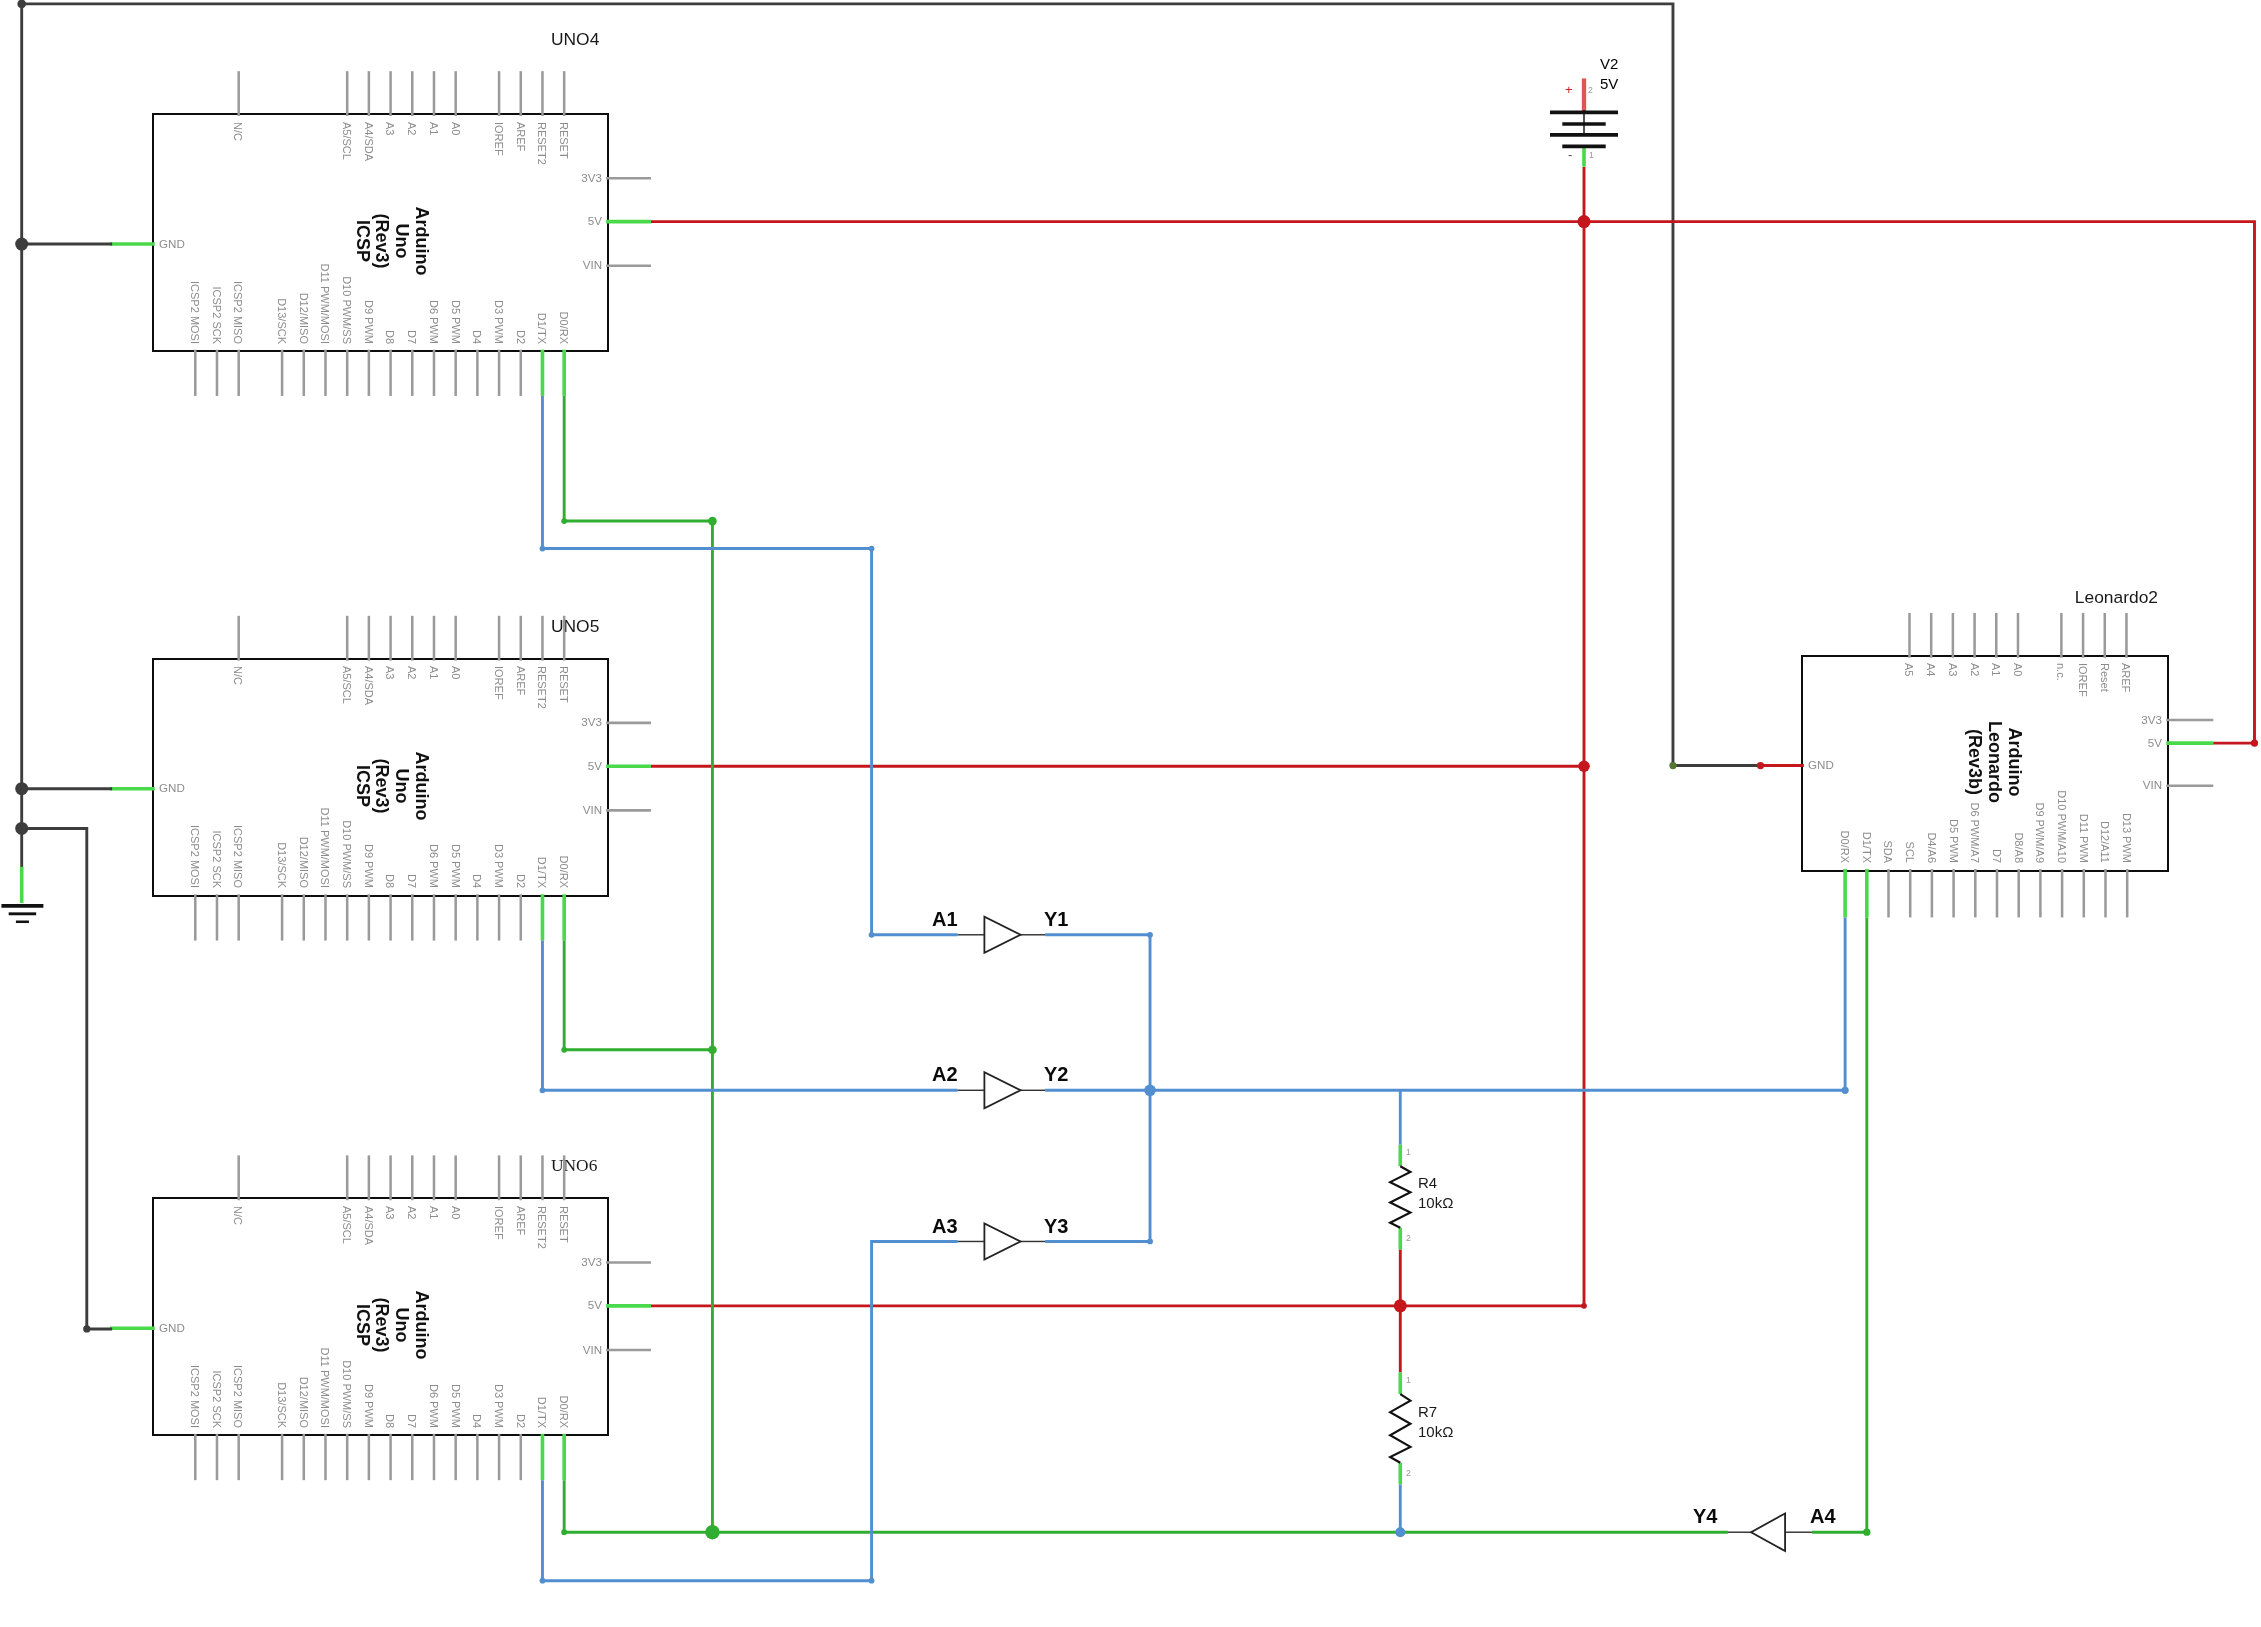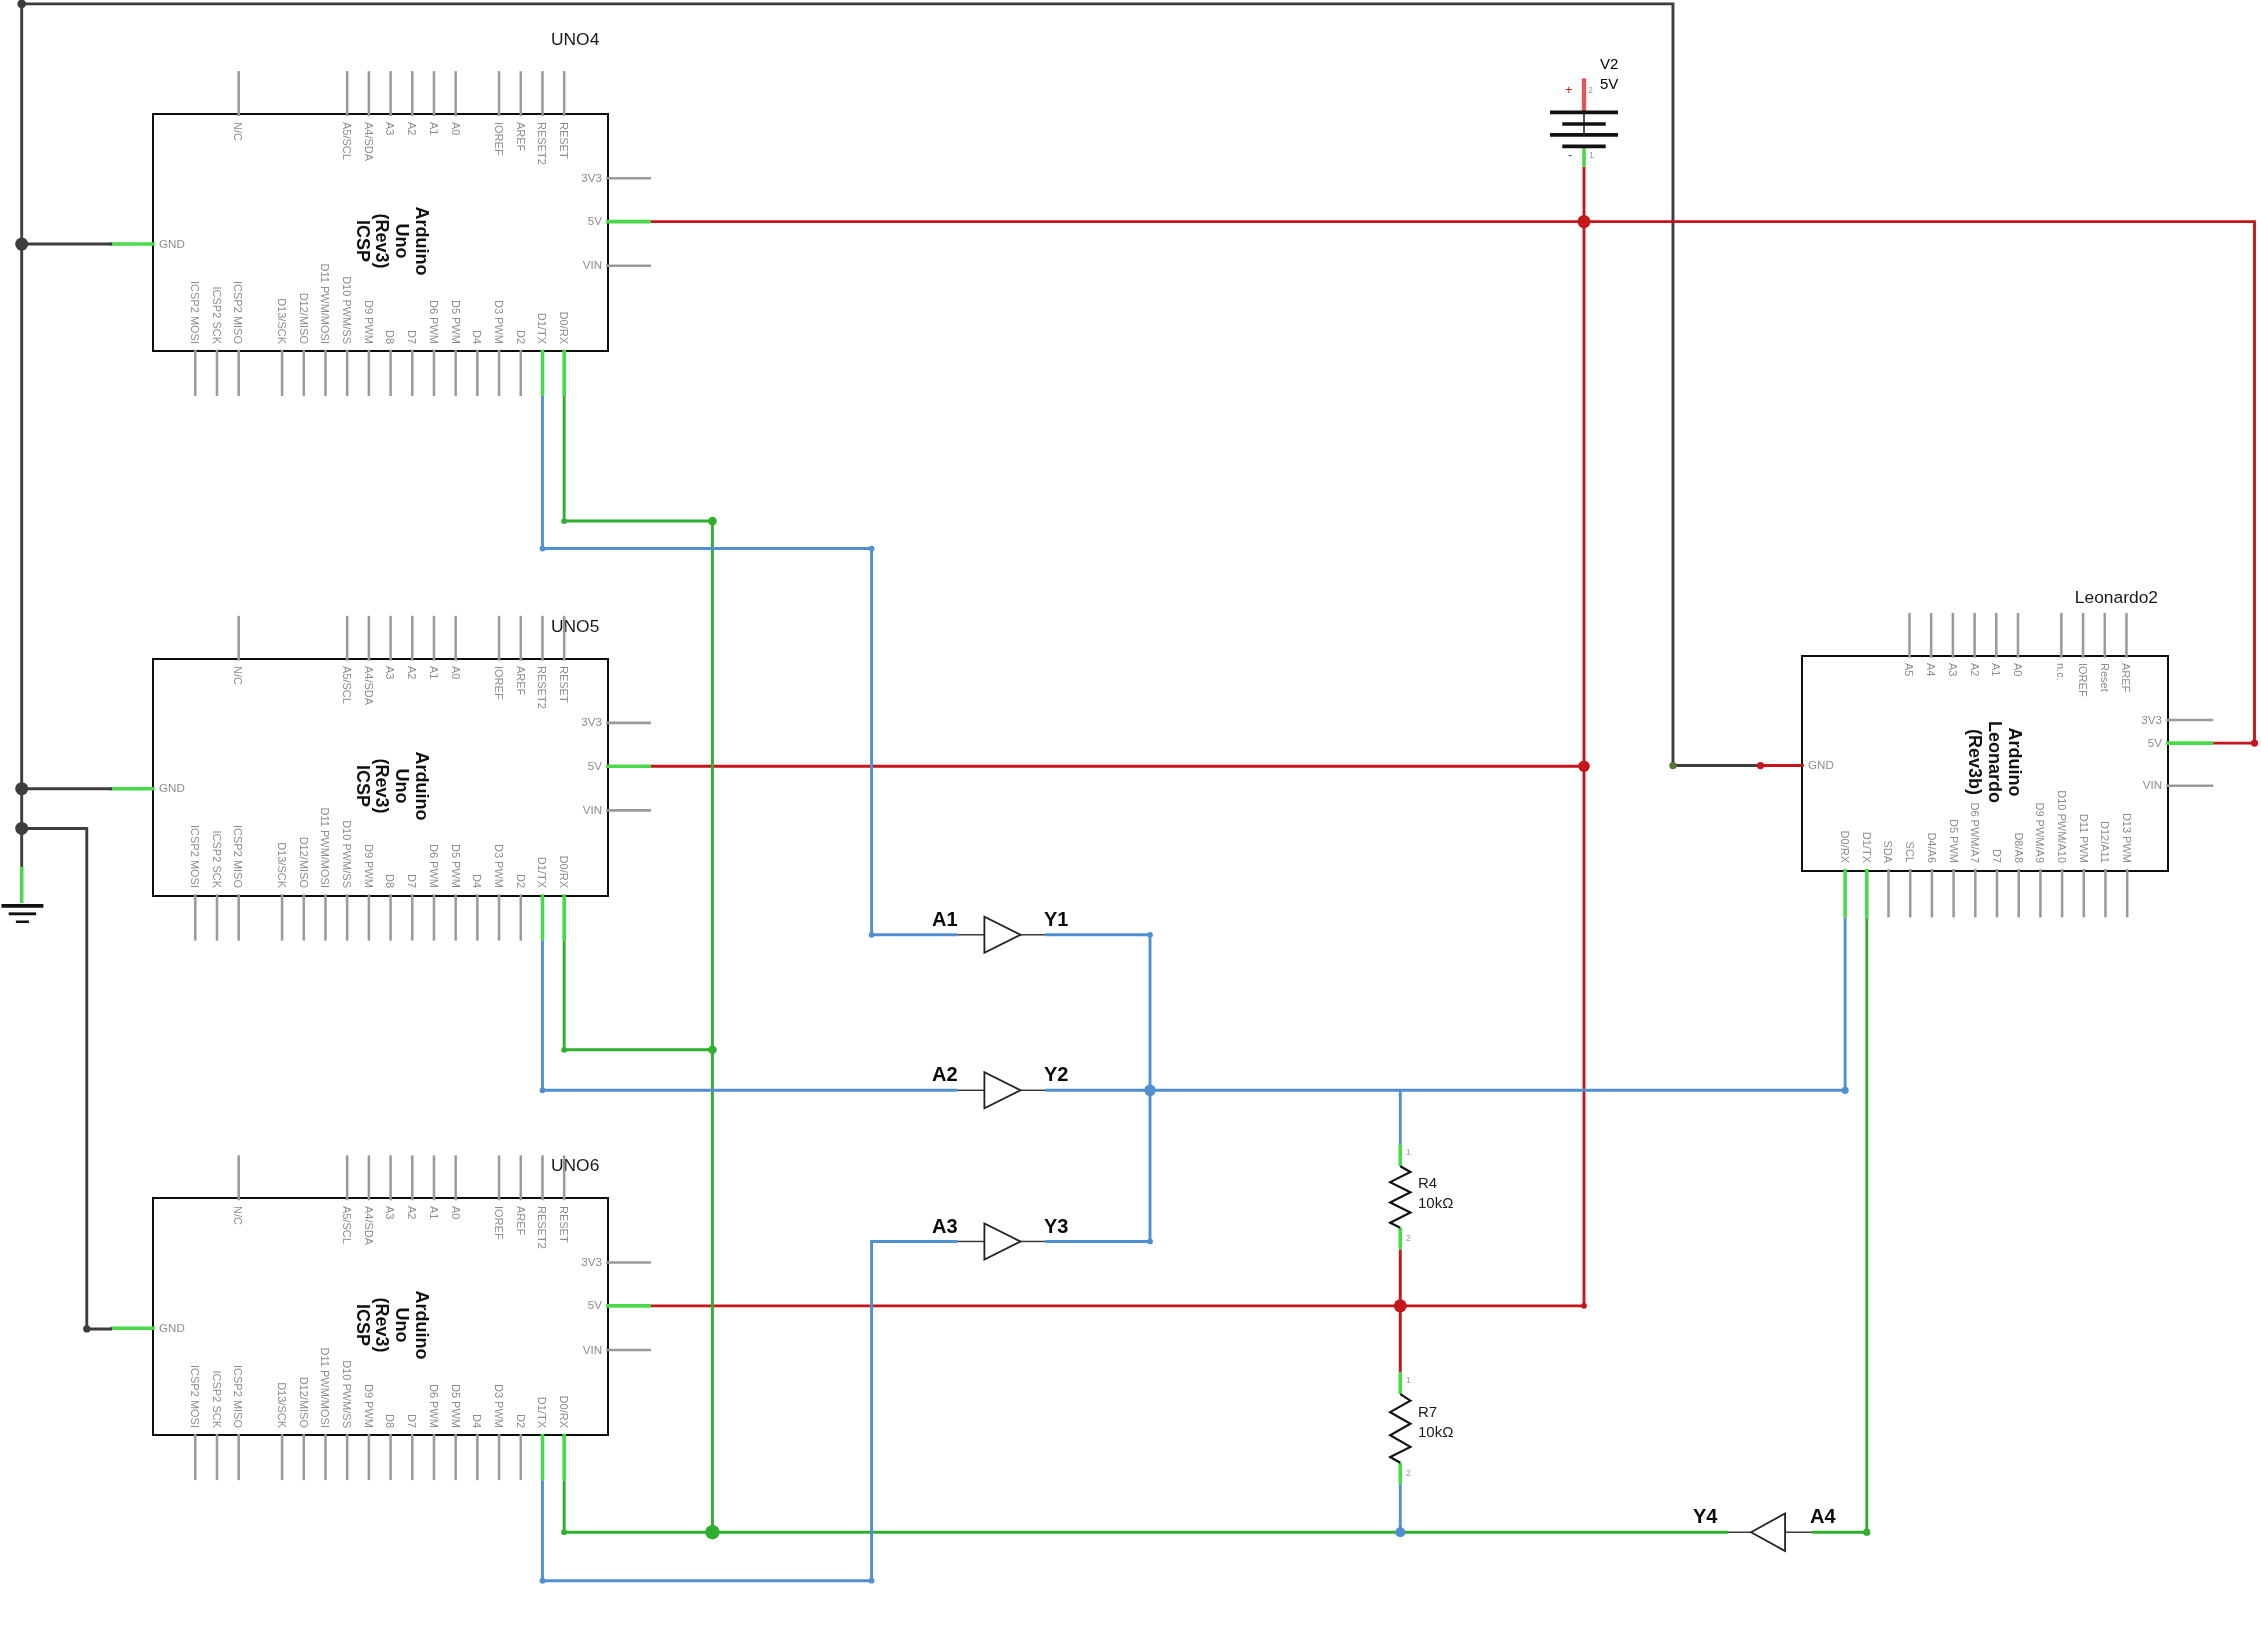--- a/index.html
+++ b/index.html
@@ -122,21 +122,21 @@
       <div class="pin-label rot-bottom" style="left: 483px; top: 888px;">D4</div>
       <div class="pin-label rot-bottom" style="left: 505px; top: 888px;">D3 PWM</div>
       <div class="pin-label rot-bottom" style="left: 527px; top: 888px;">D2</div>
       <div class="pin-label rot-bottom" style="left: 548px; top: 888px;">D1/TX</div>
       <div class="pin-label rot-bottom" style="left: 570px; top: 888px;">D0/RX</div>
       <div class="side-label" style="left: 544px; top: 715px; width: 58px; text-align: right;">3V3</div>
       <div class="side-label" style="left: 544px; top: 759px; width: 58px; text-align: right;">5V</div>
       <div class="side-label" style="left: 544px; top: 803px; width: 58px; text-align: right;">VIN</div>
       <div class="side-label" style="left: 159px; top: 781px;">GND</div>
       <div class="board" style="left: 152px; top: 1197px; width: 457px; height: 239px;"></div>
-      <div class="board-title" style="left: 551px; top: 1155px;">UNO6</div>
+      <div class="board-title" style="left: 551px; top: 1155px; font-family: Liberation Serif, serif;">UNO6</div>
       <div class="center-label" style="left: 391px; top: 1325px;">
         <div>Arduino</div>
         <div>Uno</div>
         <div>(Rev3)</div>
         <div>ICSP</div>
       </div>
       <div class="pin-label rot-top" style="left: 244px; top: 1206px;">N/C</div>
       <div class="pin-label rot-top" style="left: 353px; top: 1206px;">A5/SCL</div>
       <div class="pin-label rot-top" style="left: 375px; top: 1206px;">A4/SDA</div>
       <div class="pin-label rot-top" style="left: 396px; top: 1206px;">A3</div>

